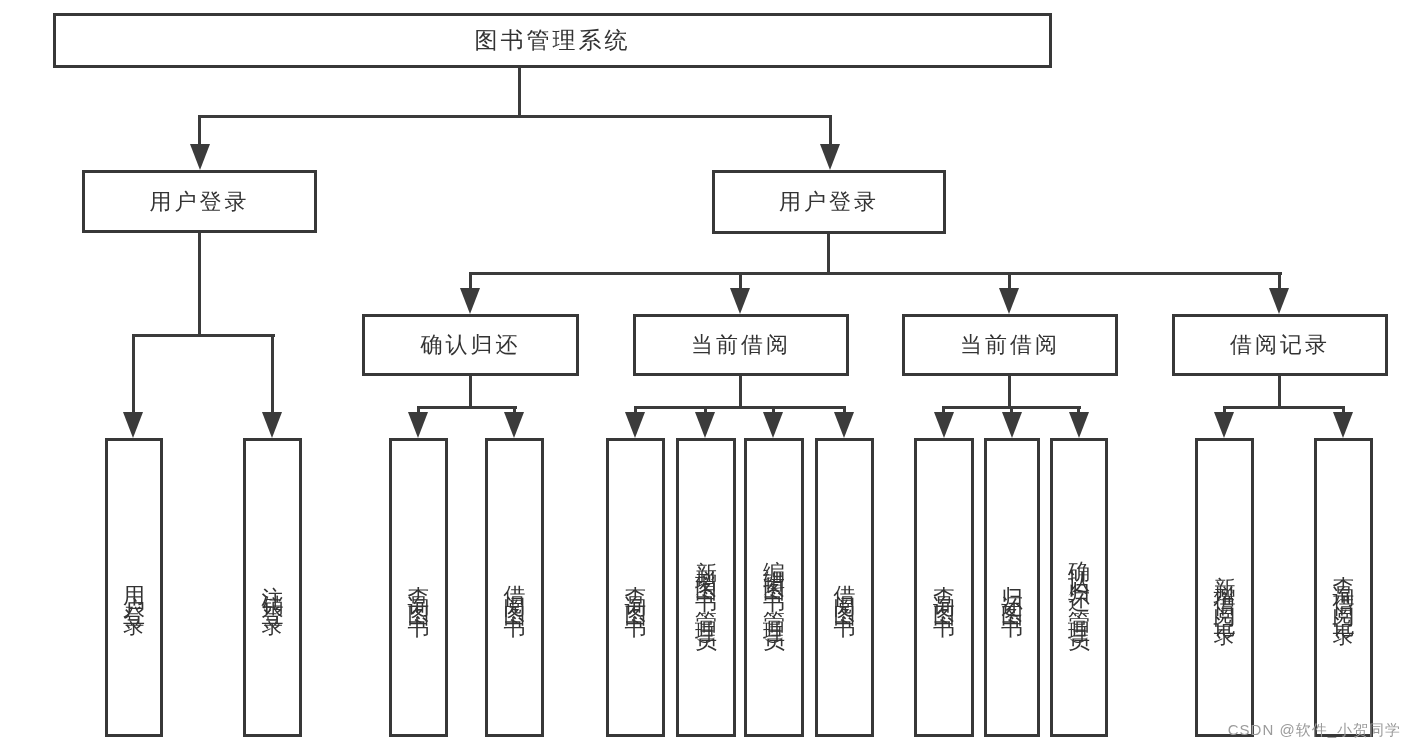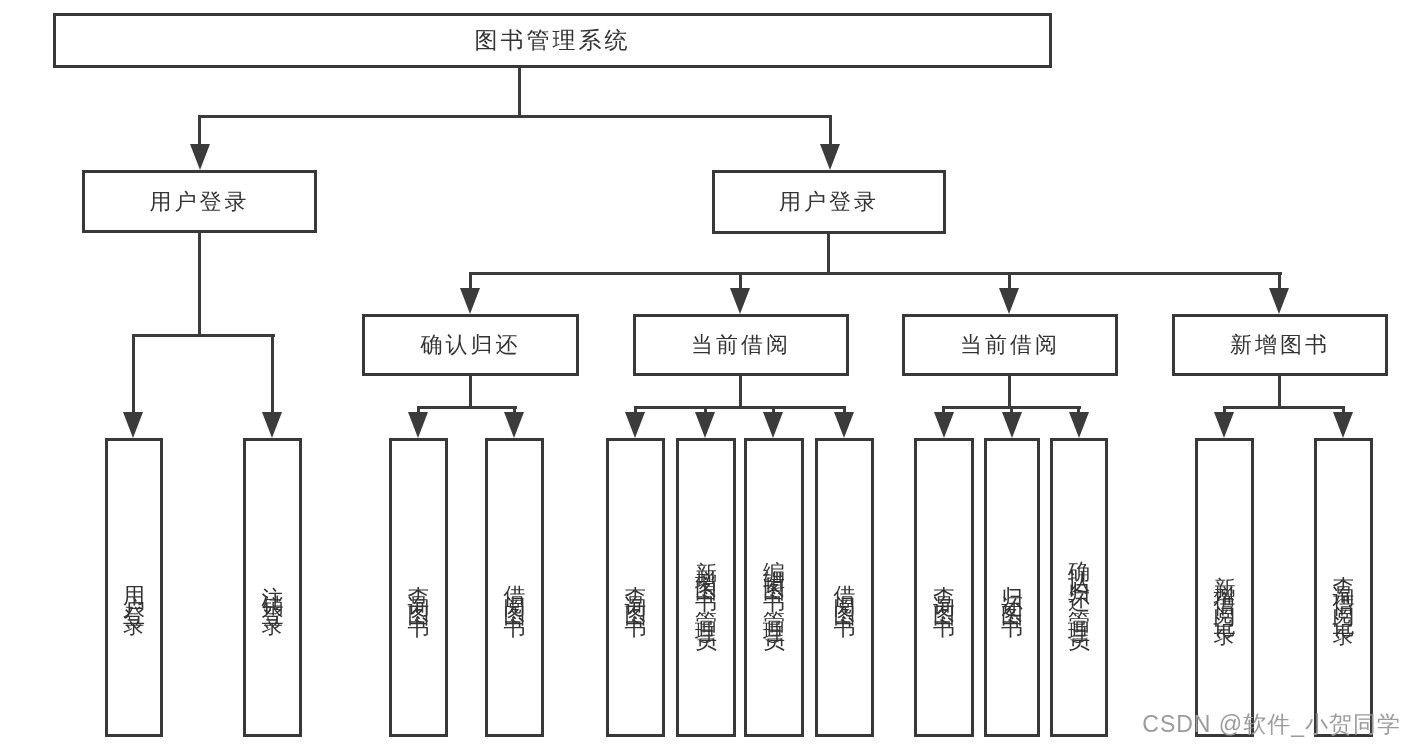--- a/index.html
+++ b/index.html
@@ -9,21 +9,21 @@
   .box{position:absolute;box-sizing:border-box;border:3px solid #383838;background:#fff;
        display:flex;align-items:center;justify-content:center;
        font-size:22px;color:#333;letter-spacing:3px;white-space:nowrap;}
   .vbox{writing-mode:vertical-rl;text-orientation:mixed;letter-spacing:10px;
         font-size:22px;white-space:normal;}
   .root-label{font-size:23px;margin-left:32px;}
   .line{position:absolute;background:#3b3b3b;}
   .arrow{position:absolute;width:0;height:0;
          border-left:10px solid transparent;border-right:10px solid transparent;
          border-top:26px solid #3b3b3b;}
-  .watermark{position:absolute;right:4px;bottom:7px;color:#9b9b9b;font-size:23px;
+  .watermark{position:absolute;right:4px;bottom:7px;color:#9b9b9b;font-size:15px;
              letter-spacing:1px;}
 </style>
 </head>
 <body>
 
 <div class="stage">
 
   <div class="box root-label" style="left:21px;top:13px;width:999px;height:55px;">图书管理系统</div>
 
   <div class="line" style="left:518px;top:68px;width:3px;height:50px;"></div>
@@ -50,21 +50,21 @@
   <div class="line" style="left:1008px;top:272px;width:3px;height:18px;"></div>
   <div class="line" style="left:1278px;top:272px;width:3px;height:18px;"></div>
   <div class="arrow" style="left:460px;top:288px;"></div>
   <div class="arrow" style="left:730px;top:288px;"></div>
   <div class="arrow" style="left:999px;top:288px;"></div>
   <div class="arrow" style="left:1269px;top:288px;"></div>
 
   <div class="box" style="left:362px;top:314px;width:217px;height:62px;">确认归还</div>
   <div class="box" style="left:633px;top:314px;width:216px;height:62px;">当前借阅</div>
   <div class="box" style="left:902px;top:314px;width:216px;height:62px;">当前借阅</div>
-  <div class="box" style="left:1172px;top:314px;width:216px;height:62px;">新增图书</div>
+  <div class="box" style="left:1172px;top:314px;width:216px;height:62px;">借阅记录</div>
 
   <div class="line" style="left:469px;top:376px;width:3px;height:33px;"></div>
   <div class="line" style="left:417px;top:406px;width:100px;height:3px;"></div>
   <div class="line" style="left:417px;top:406px;width:3px;height:10px;"></div>
   <div class="line" style="left:513px;top:406px;width:3px;height:10px;"></div>
   <div class="arrow" style="left:408px;top:412px;"></div>
   <div class="arrow" style="left:504px;top:412px;"></div>
 
   <div class="line" style="left:739px;top:376px;width:3px;height:33px;"></div>
   <div class="line" style="left:634px;top:406px;width:212px;height:3px;"></div>

